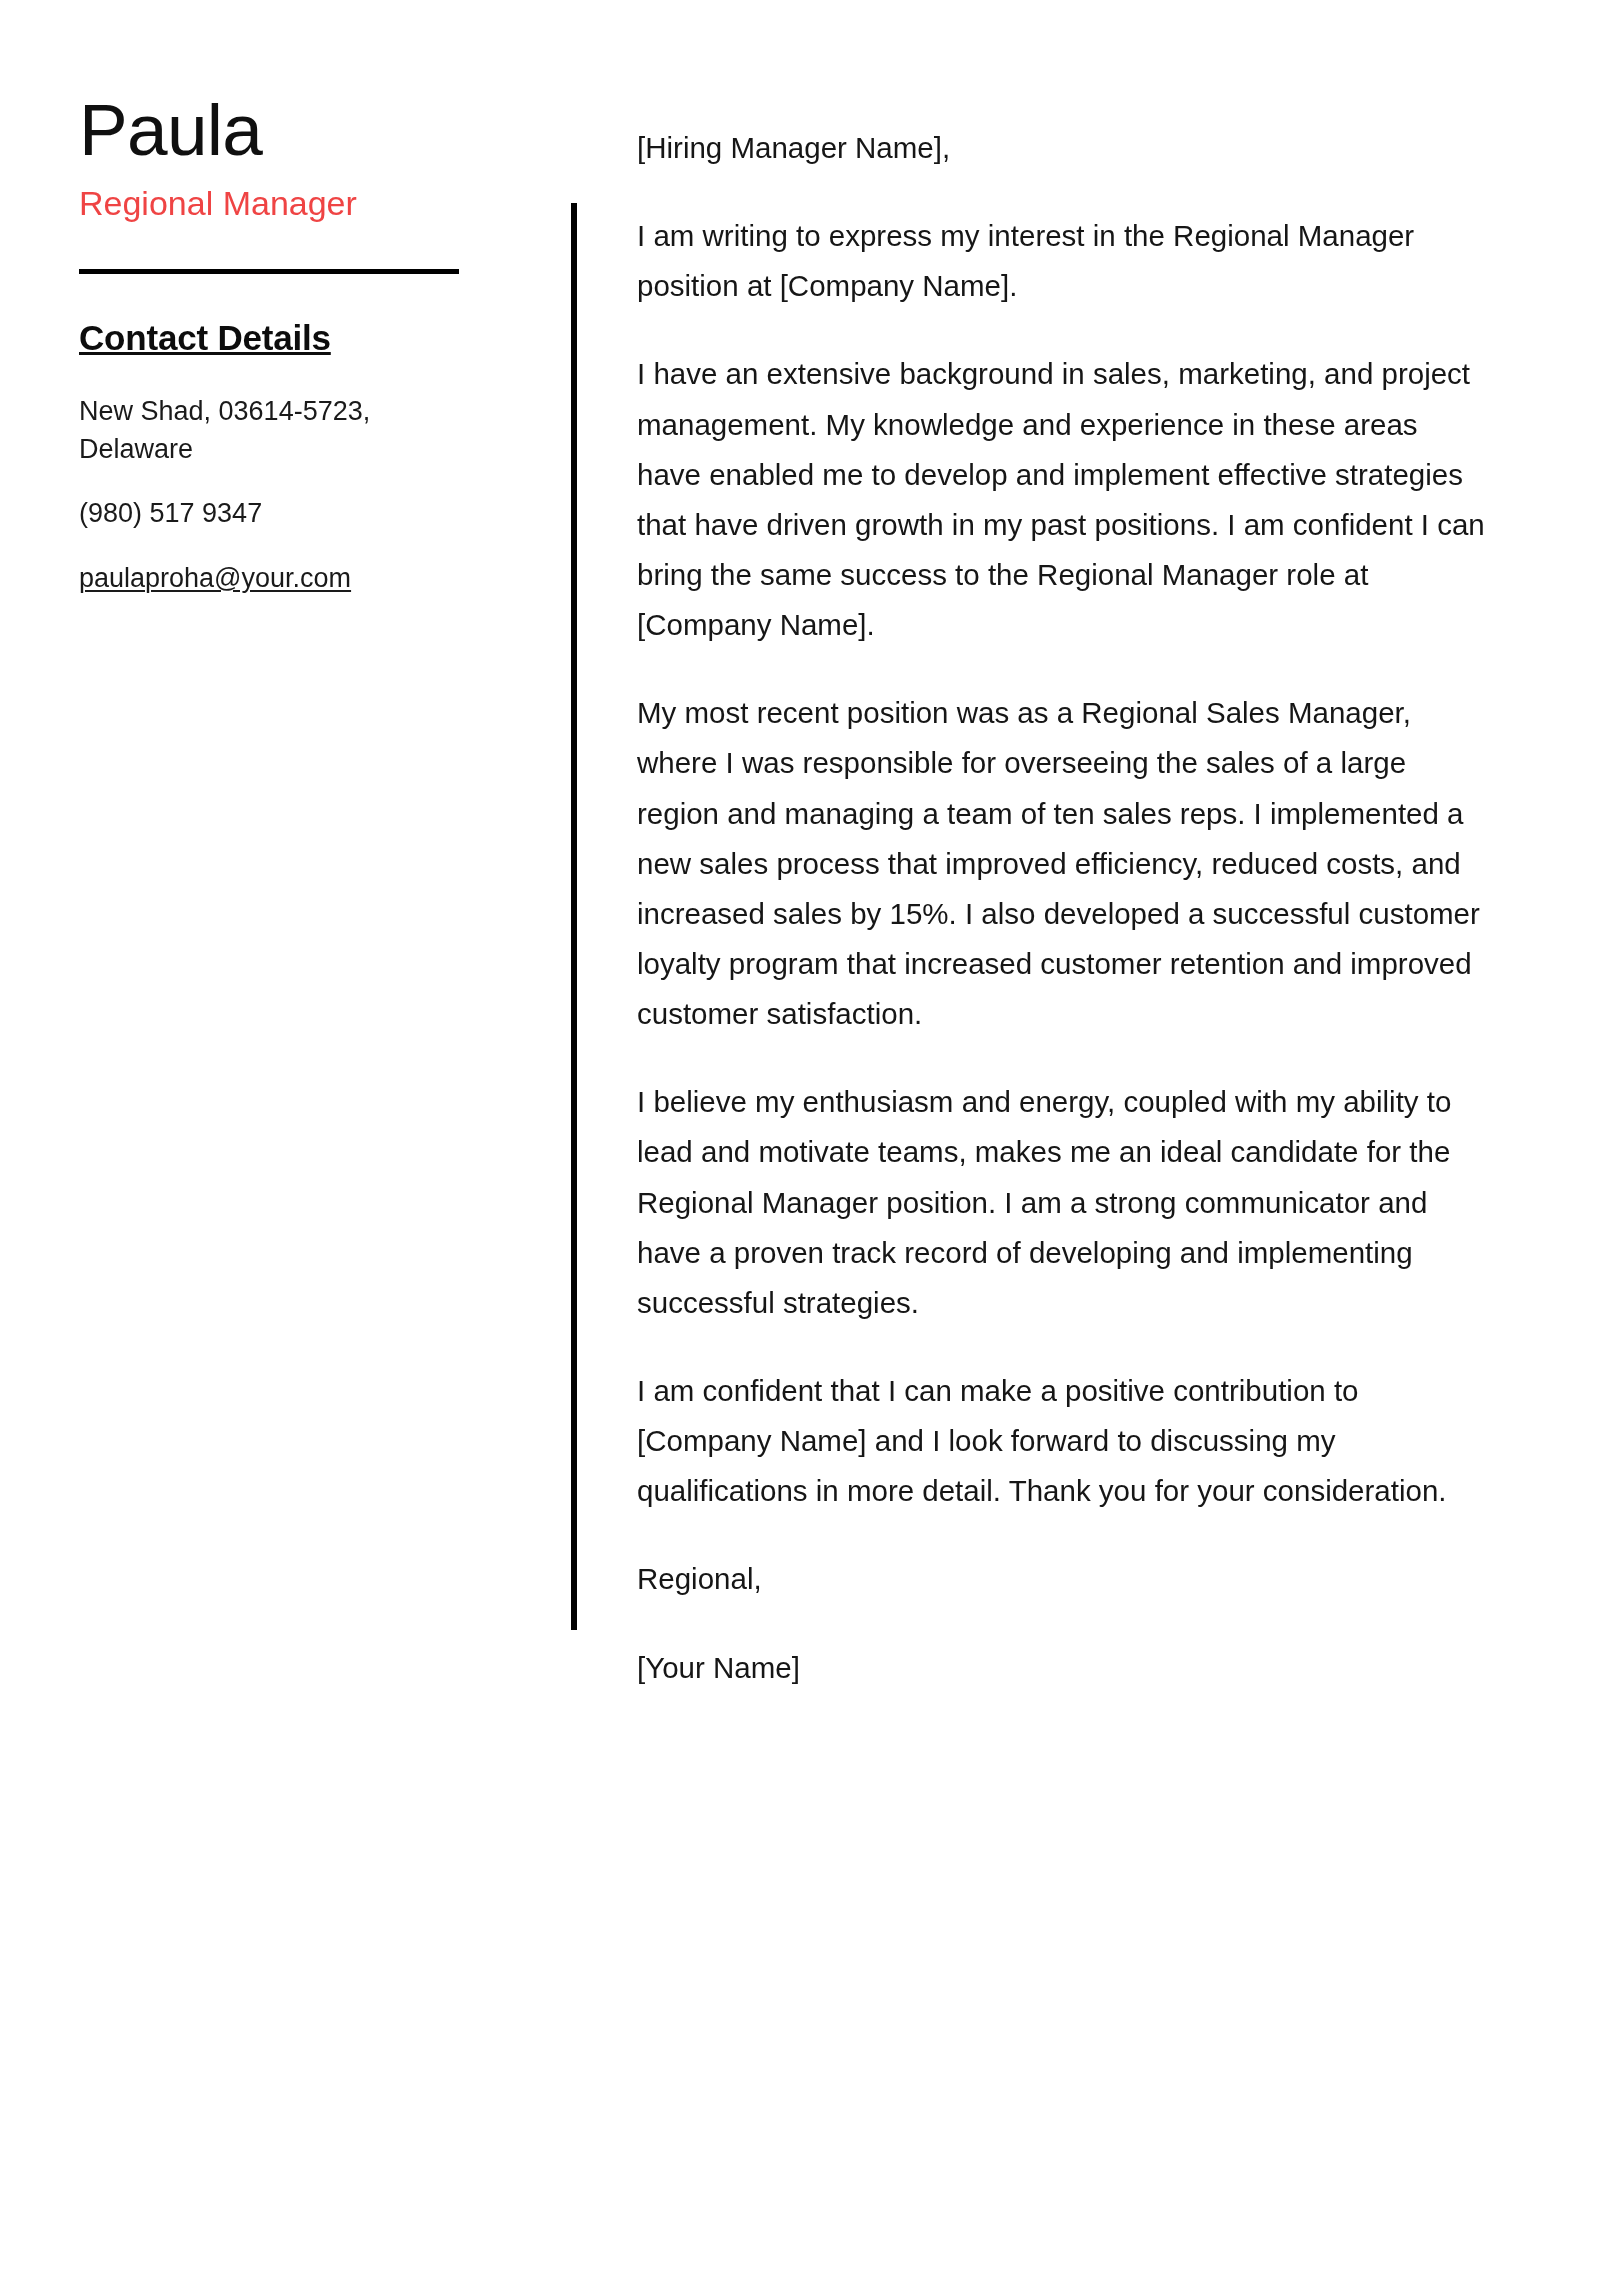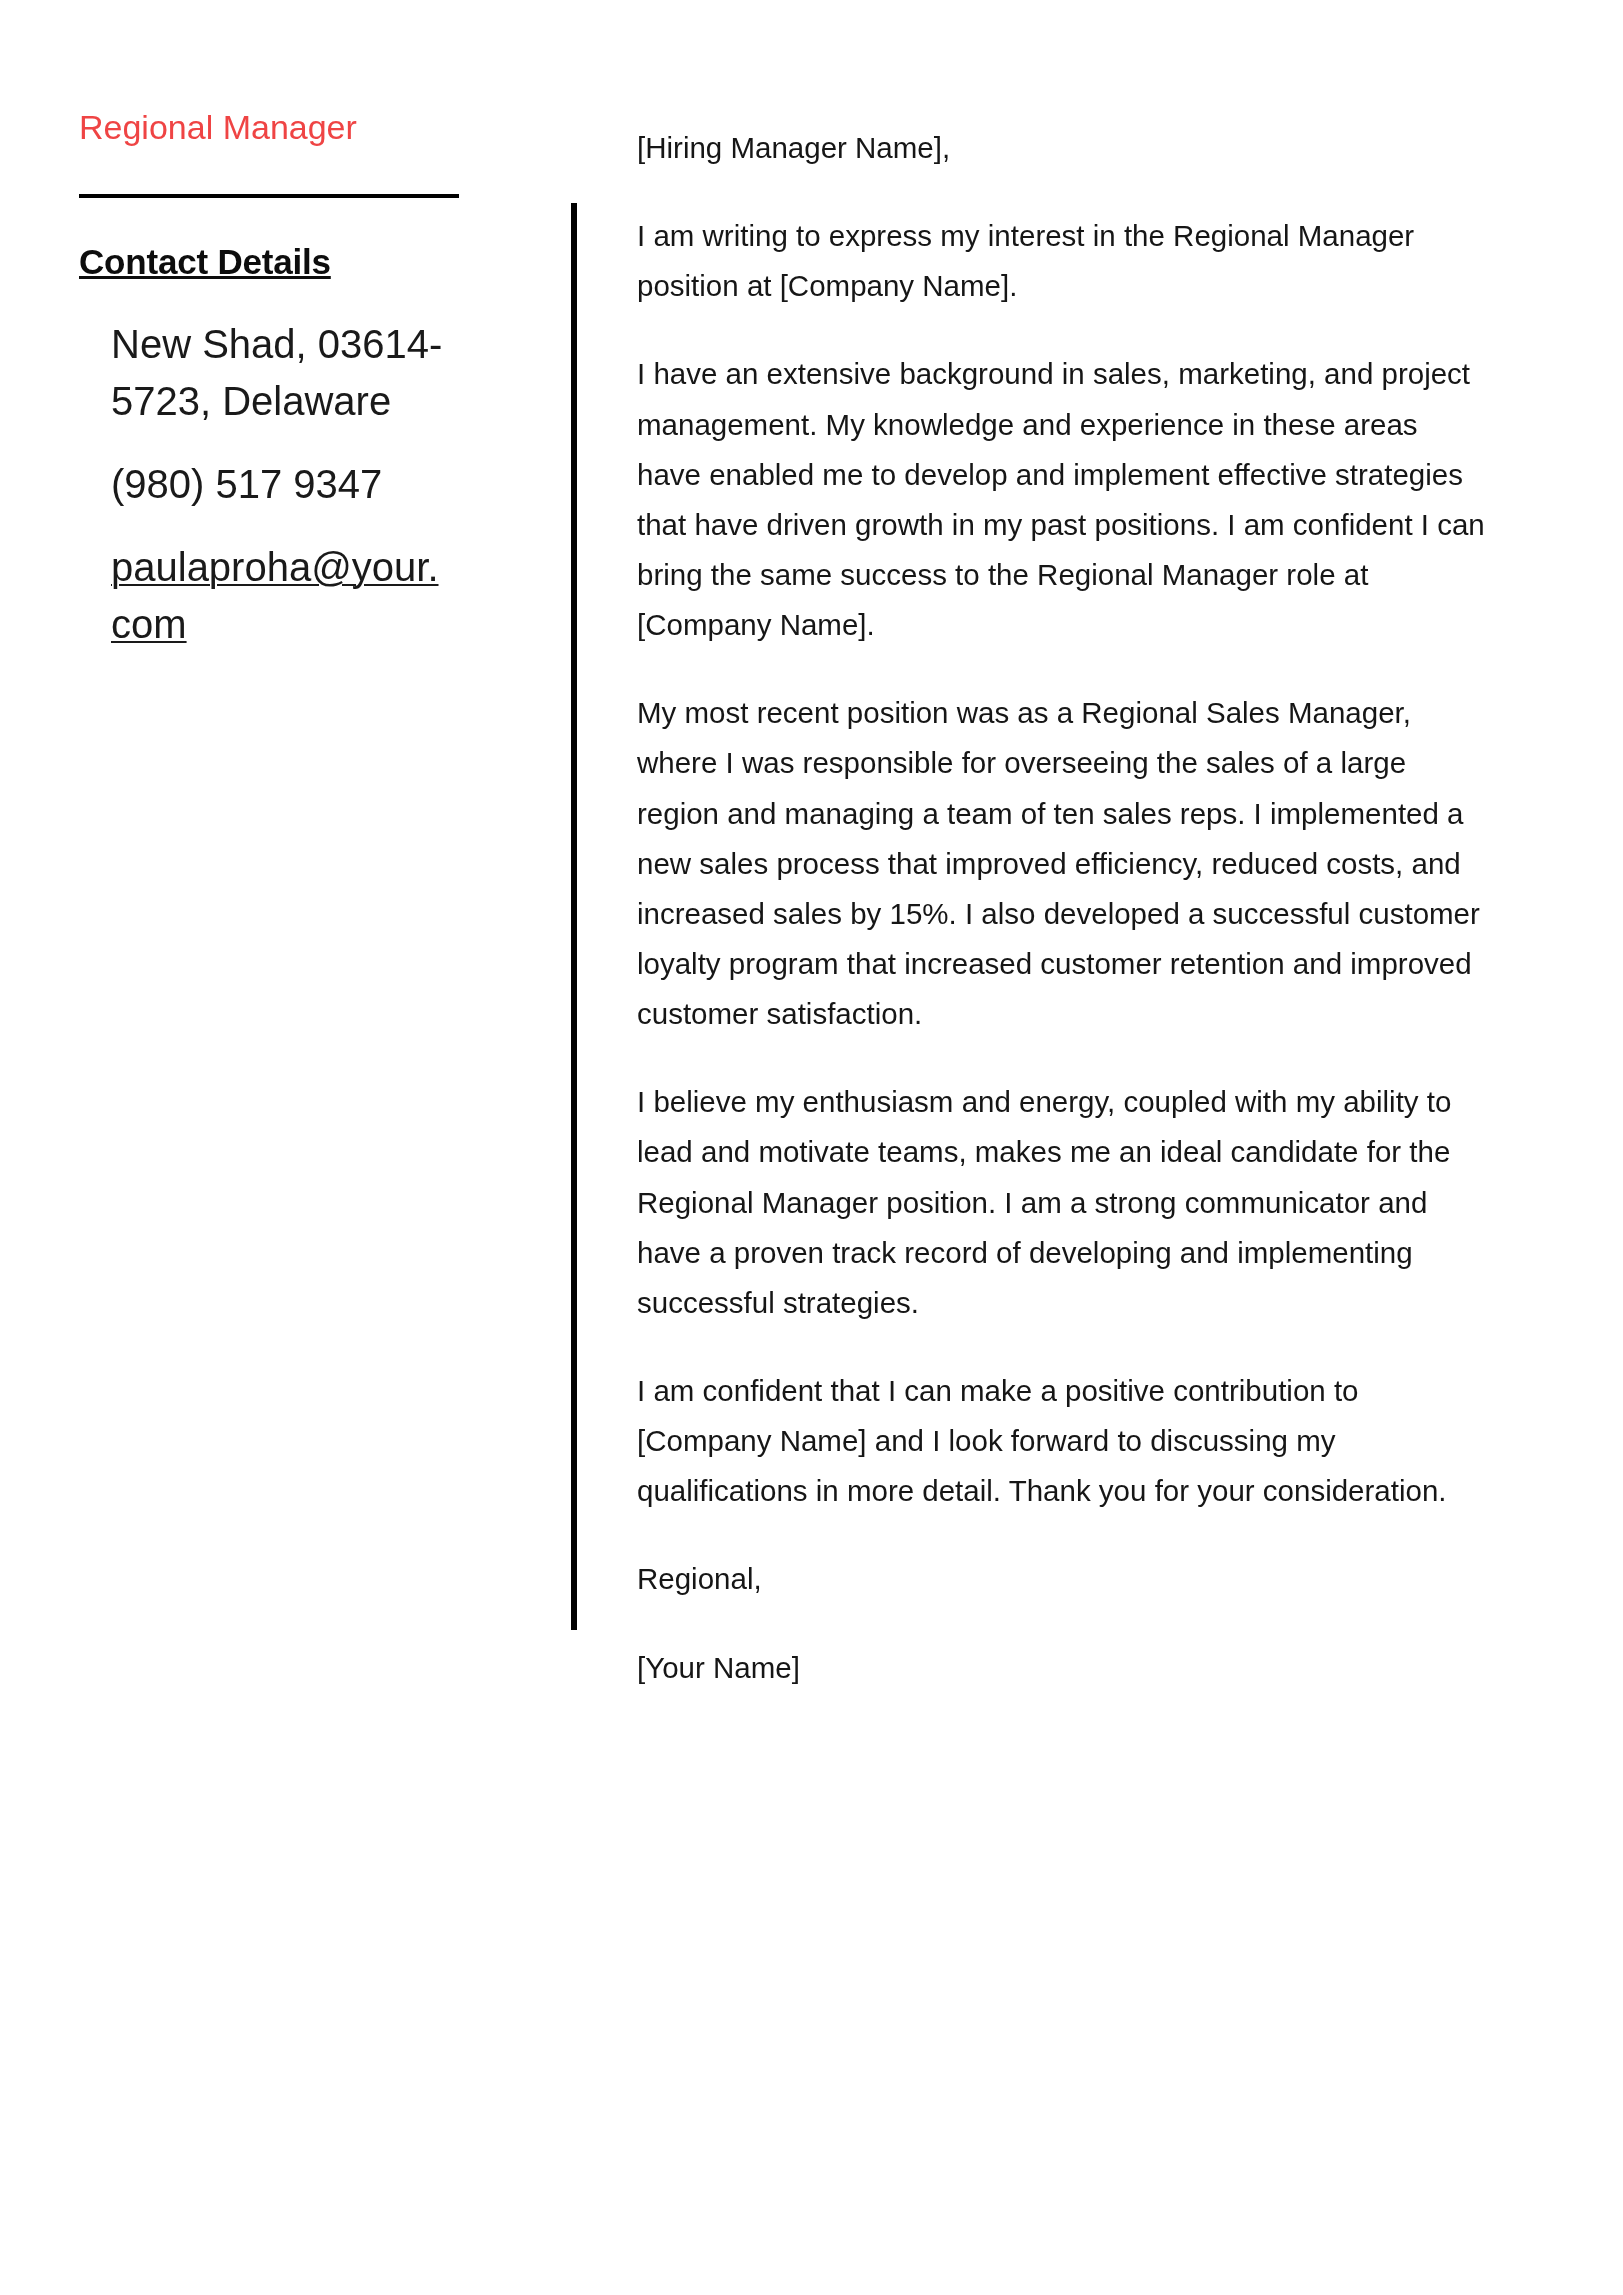--- a/index.html
+++ b/index.html
@@ -68,27 +68,26 @@
     line-height: 1.2;
     color: #0d0d0d;
     margin-bottom: 33px;
     letter-spacing: -0.2px;
     text-decoration: underline;
   }
 
   .contact-list { display: block; }
 
   .contact-item {
-    font-size: 40px;
+    font-size: 27px;
     line-height: 1.42;
     color: #1a1a1a;
     margin-bottom: 26px;
     max-width: 340px;
     word-wrap: break-word;
-    margin-left: 32px;
   }
 
   .contact-item:last-child { margin-bottom: 0; }
 
   .contact-email {
     color: #1a1a1a;
     text-decoration: underline;
     text-decoration-thickness: 2px;
     text-underline-offset: 3.3px;
     cursor: pointer;
@@ -123,20 +122,21 @@
   .letter p:last-child { margin-bottom: 0; }
 </style>
 </head>
 <body>
 
 <div class="page">
 
   <aside class="sidebar">
 
     <div class="name-block">
+      <div class="name-first">Paula</div>
     </div>
 
     <div class="job-title">Regional Manager</div>
 
     <div class="sidebar-rule"></div>
 
     <h2 class="section-heading">Contact Details</h2>
 
     <div class="contact-list">
       <div class="contact-item">New Shad, 03614-5723, Delaware</div>

